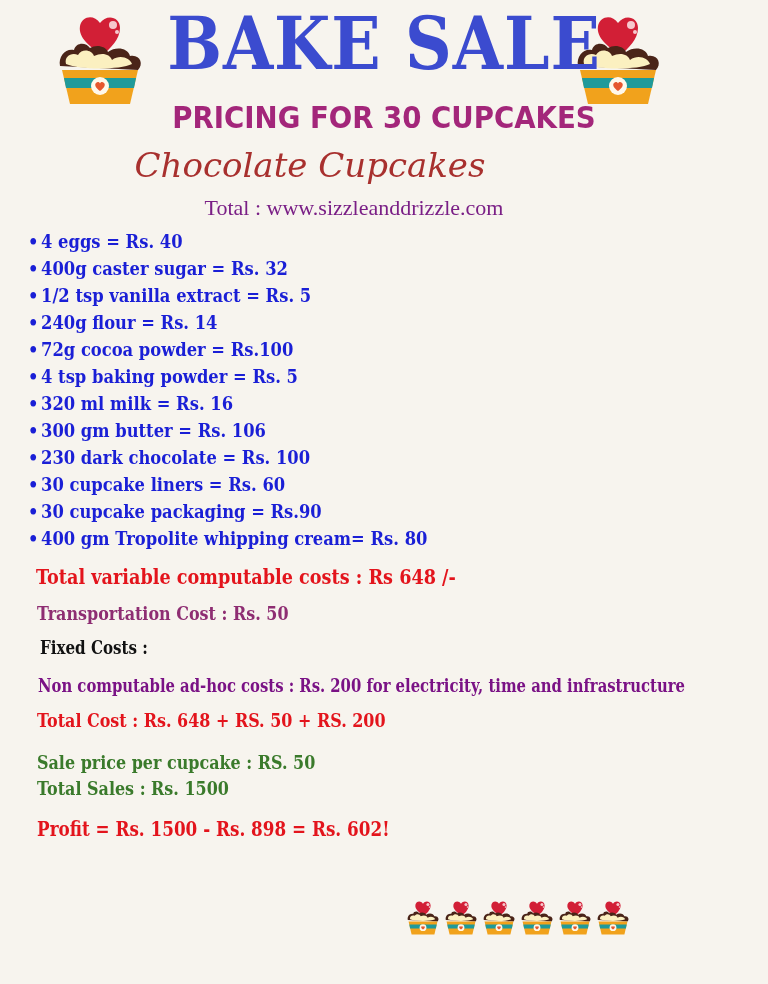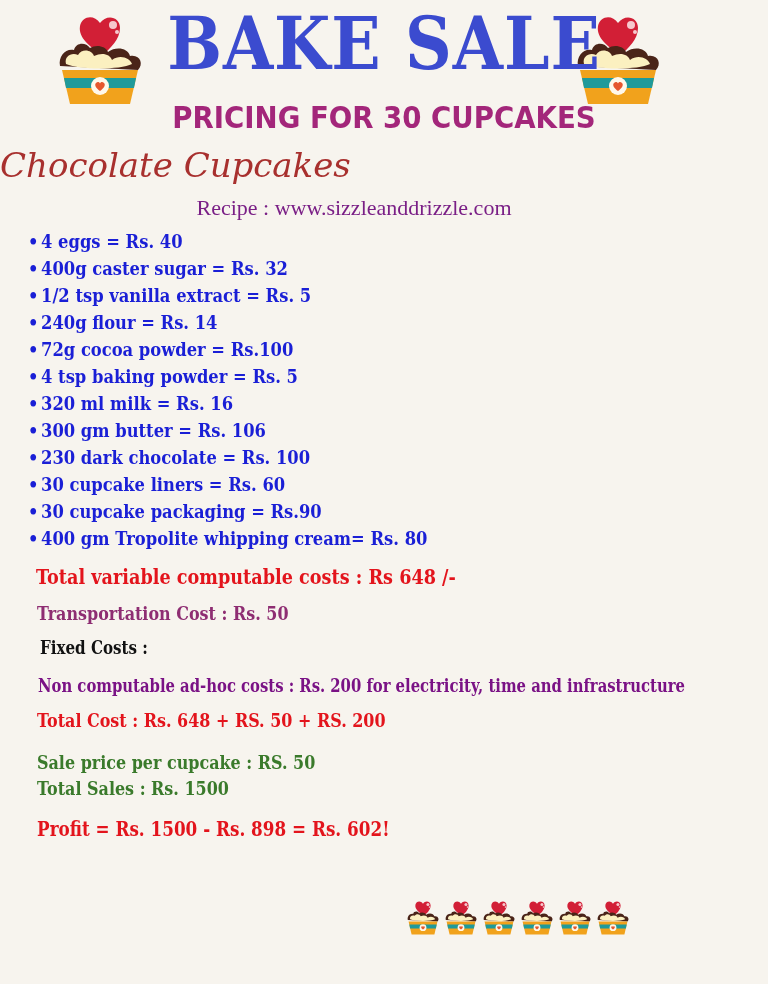--- a/index.html
+++ b/index.html
@@ -18,21 +18,21 @@
     transform: scaleX(0.9);
   }
   .subtitle {
     left: 0; width: 768px; top: 98px; text-align: center;
     font-family: "DejaVu Sans", sans-serif;
     font-size: 30px; line-height: 40px; font-weight: bold;
     color: #a3267a;
     transform: scaleX(0.92);
   }
   .product {
-    left: 0; width: 620px; top: 142px; text-align: left;
+    left: 0; width: 620px; top: 142px; text-align: center;
     font-family: "DejaVu Serif", serif;
     font-style: italic; font-size: 34px; line-height: 46px;
     color: #a8302e;
   }
   .recipe {
     left: 0; width: 708px; top: 194px; text-align: center;
     font-family: "Liberation Serif", serif;
     font-size: 22px; line-height: 28px;
     color: #7a1f86;
   }
@@ -92,21 +92,21 @@
 </div>
 <div class="abs" style="left:568px; top:8px;">
   <svg class="cupcake">
       <use href="#cupcake"></use>
     </svg>
 </div>
 
 <div class="abs title">BAKE SALE</div>
 <div class="abs subtitle">PRICING FOR 30 CUPCAKES</div>
 <div class="abs product">Chocolate Cupcakes</div>
-<div class="abs recipe">Recipe : www.sizzleanddrizzle.com</div>
+<div class="abs recipe">Total : www.sizzleanddrizzle.com</div>
 
 <ul class="abs ingredients">
   <li><span class="bullet">•</span><span>4 eggs = Rs. 40</span></li>
   <li><span class="bullet">•</span><span>400g caster sugar = Rs. 32</span></li>
   <li><span class="bullet">•</span><span>1/2 tsp vanilla extract = Rs. 5</span></li>
   <li><span class="bullet">•</span><span>240g flour = Rs. 14</span></li>
   <li><span class="bullet">•</span><span>72g cocoa powder = Rs.100</span></li>
   <li><span class="bullet">•</span><span>4 tsp baking powder = Rs. 5</span></li>
   <li><span class="bullet">•</span><span>320 ml milk = Rs. 16</span></li>
   <li><span class="bullet">•</span><span>300 gm butter = Rs. 106</span></li>

